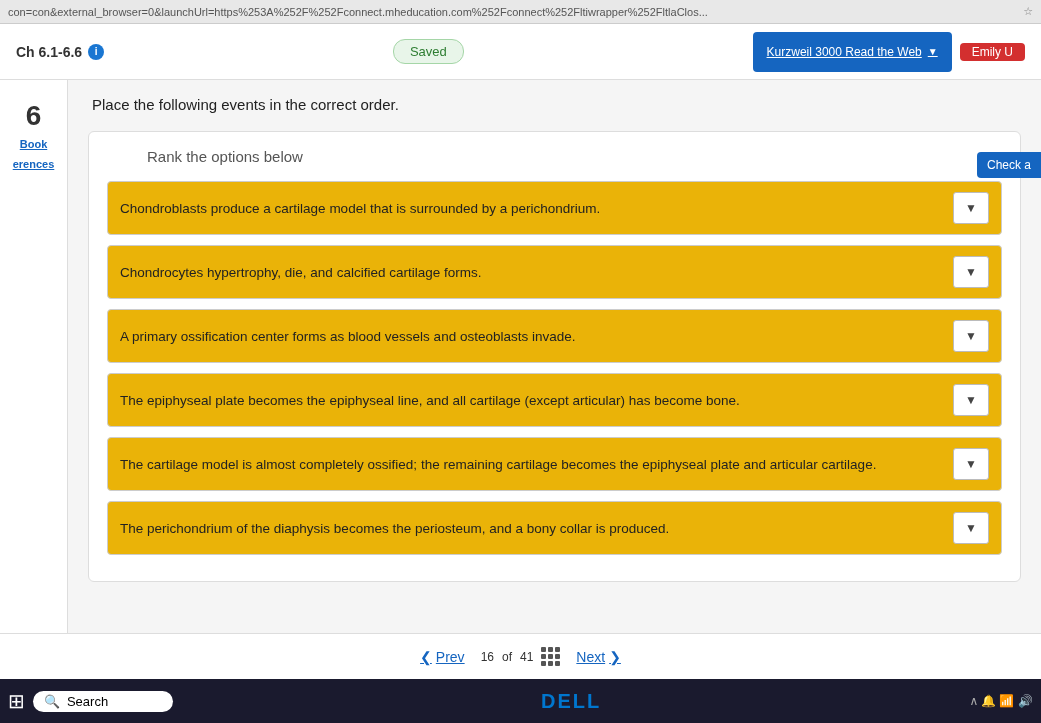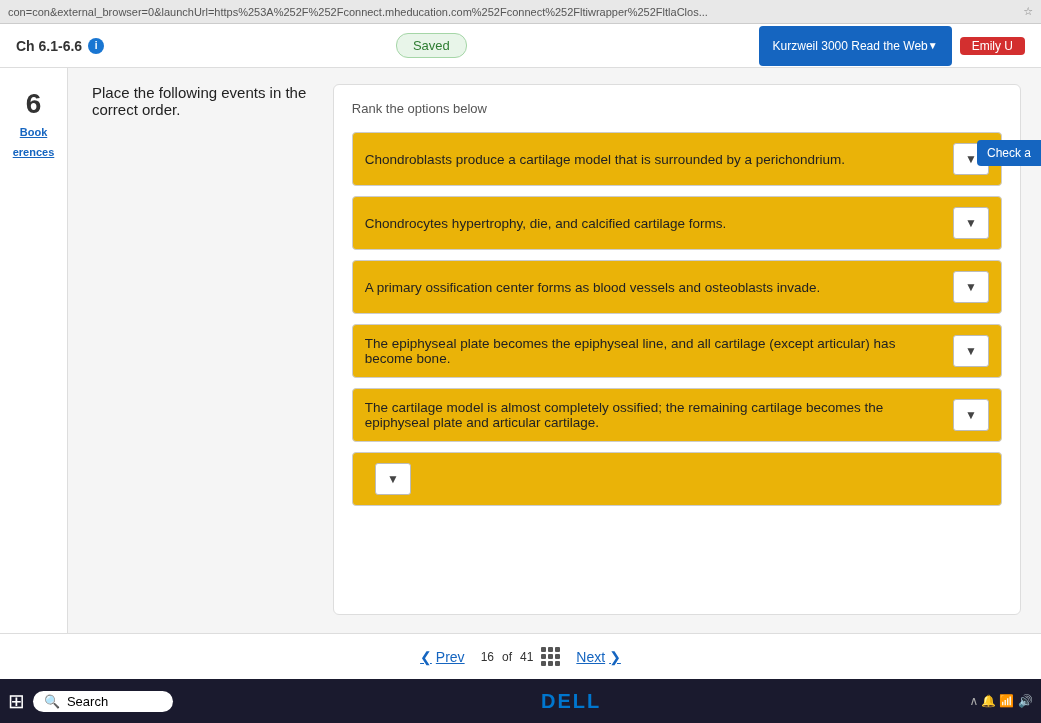--- a/index.html
+++ b/index.html
@@ -35,21 +35,21 @@
     .star-icon { margin-left: 6px; color: #888; }
 
     
     .app-header {
       background: #fff;
       display: flex;
       align-items: center;
       justify-content: space-between;
       padding: 6px 16px;
       border-bottom: 1px solid #ddd;
-      height: 44px;
+      height: 56px;
     }
     .chapter-label {
       font-size: 14px;
       font-weight: bold;
       color: #333;
       display: flex;
       align-items: center;
       gap: 6px;
     }
     .info-icon {
@@ -74,22 +74,23 @@
       display: flex;
       align-items: center;
       gap: 8px;
     }
     .kurzweil-btn {
       background: #1565c0;
       color: #fff;
       padding: 13px 14px;
       border-radius: 4px;
       font-size: 12px;
-      display: flex; align-items: center; gap: 0;
-      cursor: pointer;
+      display: flex; align-items: center; gap: 6px;
+      cursor: pointer;
+      text-decoration: underline;
     }
     .kurzweil-btn .chevron {
       font-size: 10px;
     }
     .emily-btn {
       background: #d32f2f;
       color: #fff;
       padding: 2px 12px;
       border-radius: 4px;
       font-size: 12px;
@@ -143,42 +144,43 @@
       font-weight: bold;
     }
 
     
     .content {
       flex: 1;
       padding: 16px 20px;
       overflow-y: auto;
       background: #f5f5f5;
       display: flex;
-      flex-direction: row;
+      flex-direction: column;
     }
 
     .question-instruction {
       font-size: 15px;
       color: #222;
       margin-bottom: 18px;
       margin-left: 4px;
     }
 
     .question-card {
       background: #fff;
       border: 1px solid #ddd;
       border-radius: 6px;
       padding: 16px 18px;
       margin-bottom: 2px;
     }
 
     .rank-label {
-      font-size: 13px;
+      font-size: 15px;
       color: #555;
       margin-bottom: 16px;
+      margin-left: 40px;
     }
 
     .ranking-item {
       display: flex;
       align-items: center;
       border: 1px solid #ccc;
       border-radius: 4px;
       margin-bottom: 10px;
       background: #eab308;
       padding: 10px 12px;
@@ -350,20 +352,21 @@
         <span class="ranking-item-text">The epiphyseal plate becomes the epiphyseal line, and all cartilage (except articular) has become bone.</span>
         <div class="ranking-dropdown">▼</div>
       </div>
 
       <div class="ranking-item">
         <span class="ranking-item-text">The cartilage model is almost completely ossified; the remaining cartilage becomes the epiphyseal plate and articular cartilage.</span>
         <div class="ranking-dropdown">▼</div>
       </div>
 
       <div class="ranking-item">
+        <span class="ranking-item-text">The perichondrium of the diaphysis becomes the periosteum, and a bony collar is produced.</span>
         <div class="ranking-dropdown">▼</div>
       </div>
     </div>
   </div>
 
   <div class="check-btn">Check a</div>
 </div>
 
 <div class="bottom-nav">
   <button class="nav-btn">

